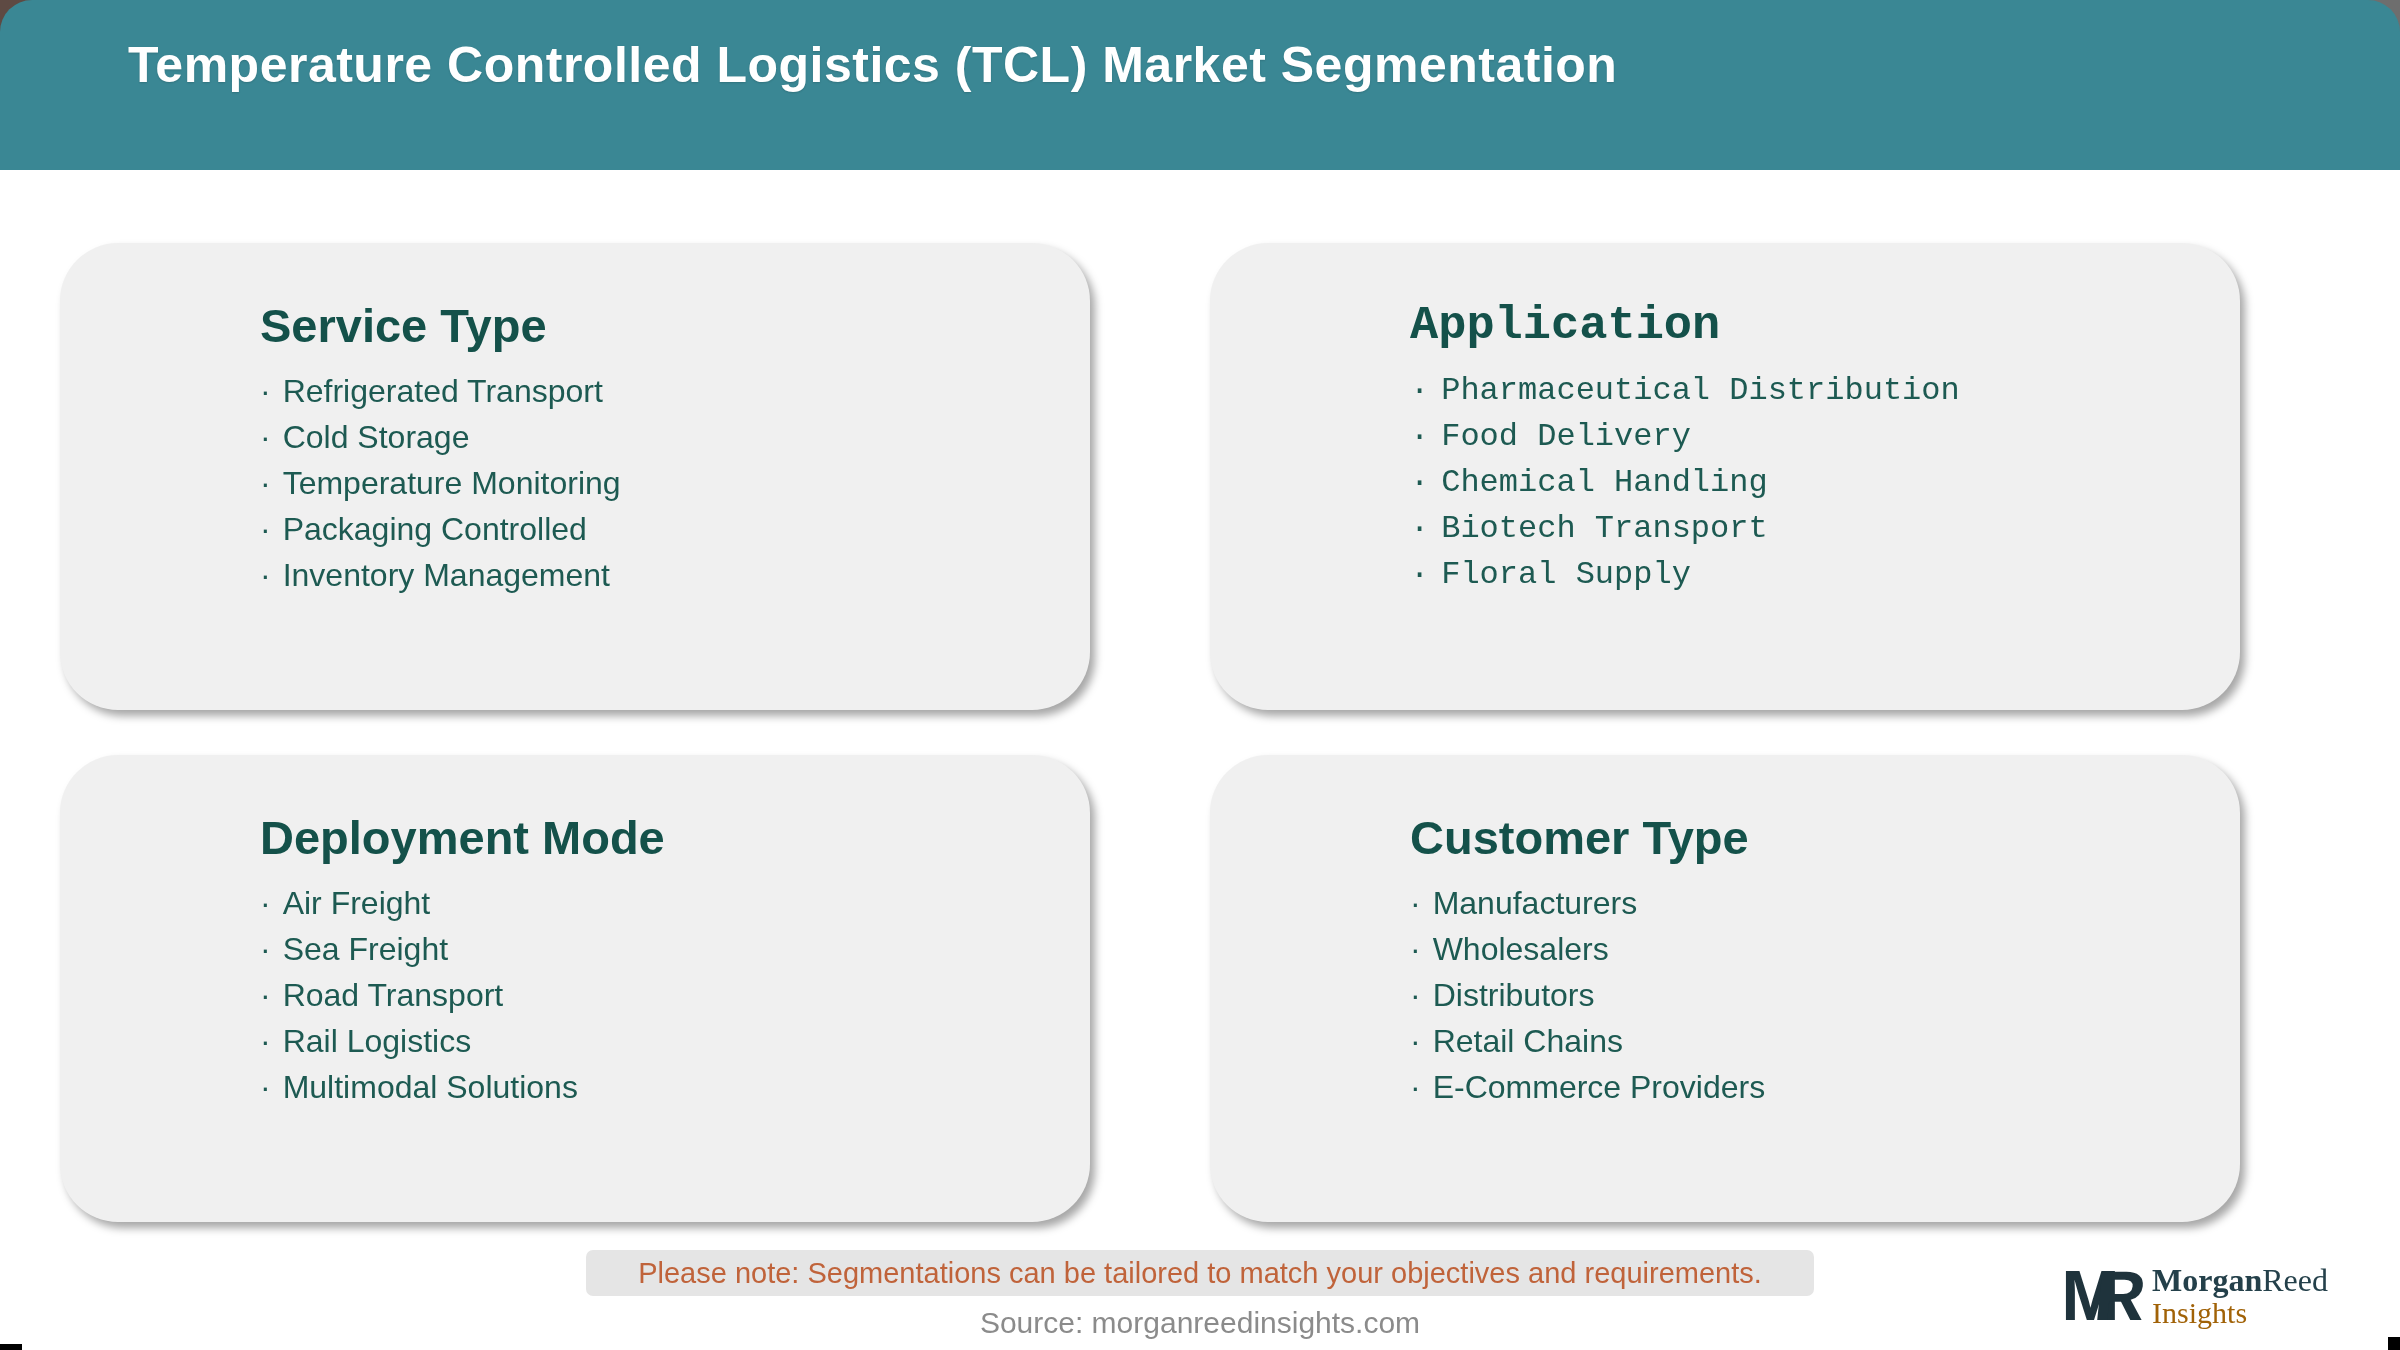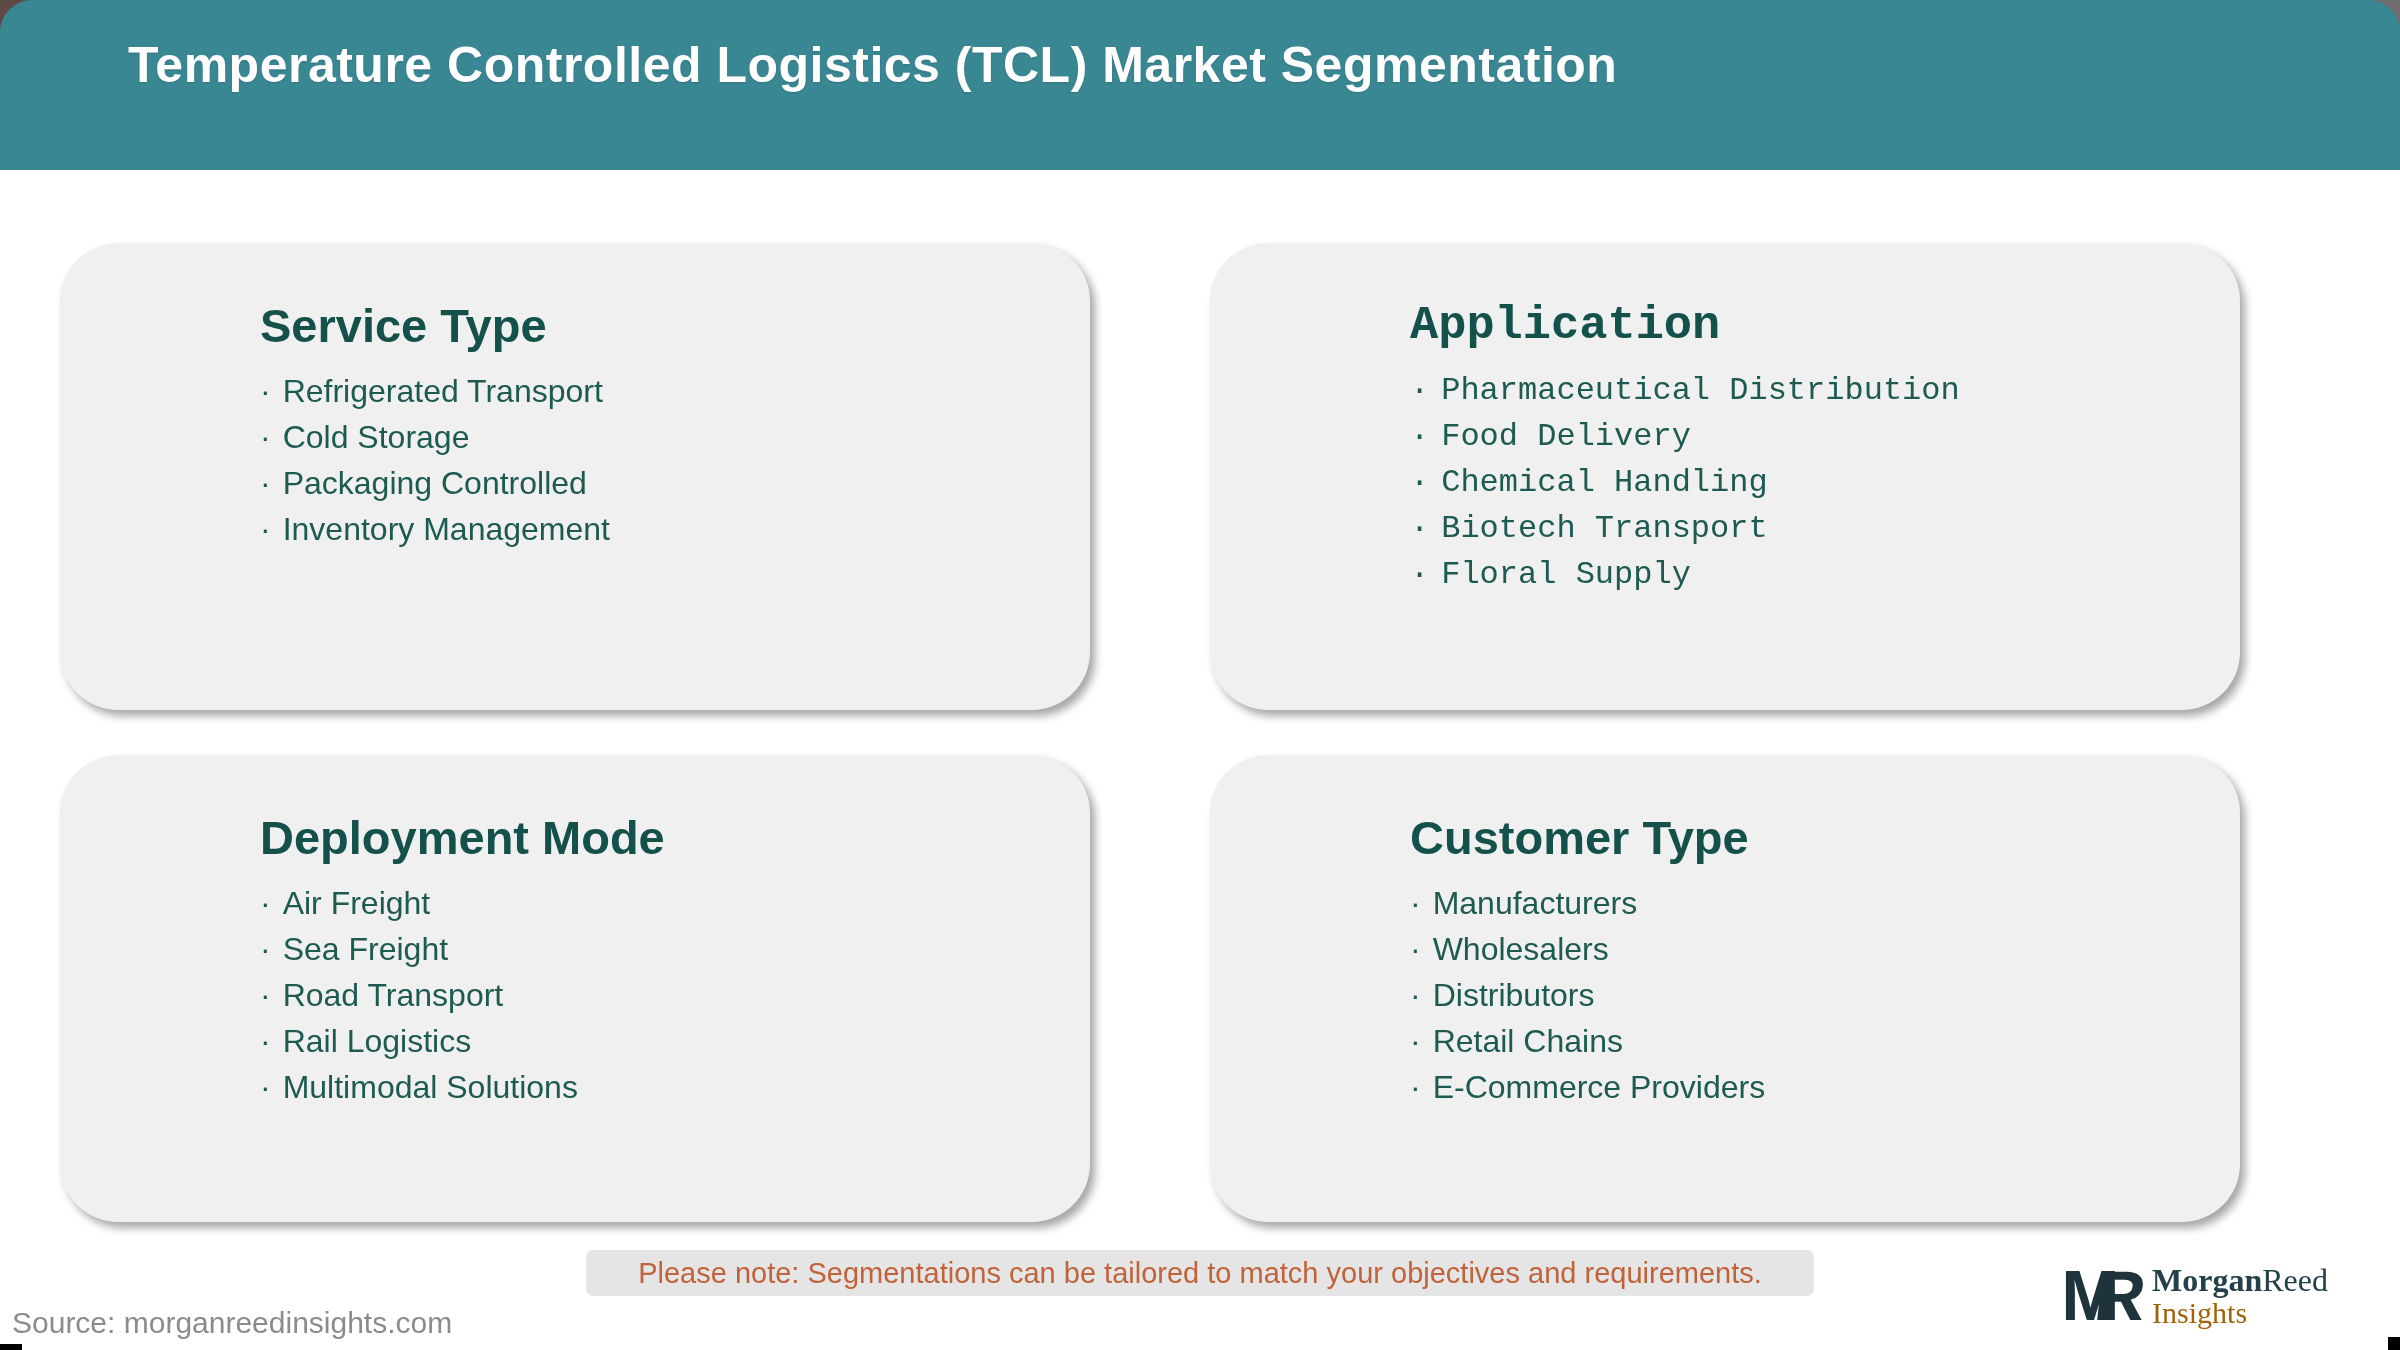--- a/index.html
+++ b/index.html
@@ -85,24 +85,24 @@
     line-height: 46px;
     font-size: 29px;
     color: #c0633a;
     z-index: 1;
   }
 
   .source-line {
     position: absolute;
     left: 0; right: 0;
     top: 1306px;
+    text-align: center;
     font-size: 30px;
     color: #8b8b8b;
     z-index: 1;
-    padding-left: 12px;
   }
 
   .logo {
     position: absolute;
     right: 72px; top: 1264px;
     display: flex;
     align-items: center;
     gap: 12px;
     z-index: 1;
   }
@@ -133,20 +133,21 @@
 
   <div class="header">
     <h1>Temperature Controlled Logistics (TCL) Market Segmentation</h1>
   </div>
 
   <div class="card c0">
     <h2>Service Type</h2>
     <ul>
       <li><span class="bullet">·</span><span>Refrigerated Transport</span></li>
       <li><span class="bullet">·</span><span>Cold Storage</span></li>
+      <li><span class="bullet">·</span><span>Temperature Monitoring</span></li>
       <li><span class="bullet">·</span><span>Packaging Controlled</span></li>
       <li><span class="bullet">·</span><span>Inventory Management</span></li>
     </ul>
   </div>
 
   <div class="card c1">
     <h2>Application</h2>
     <ul>
       <li><span class="bullet">·</span><span>Pharmaceutical Distribution</span></li>
       <li><span class="bullet">·</span><span>Food Delivery</span></li>

